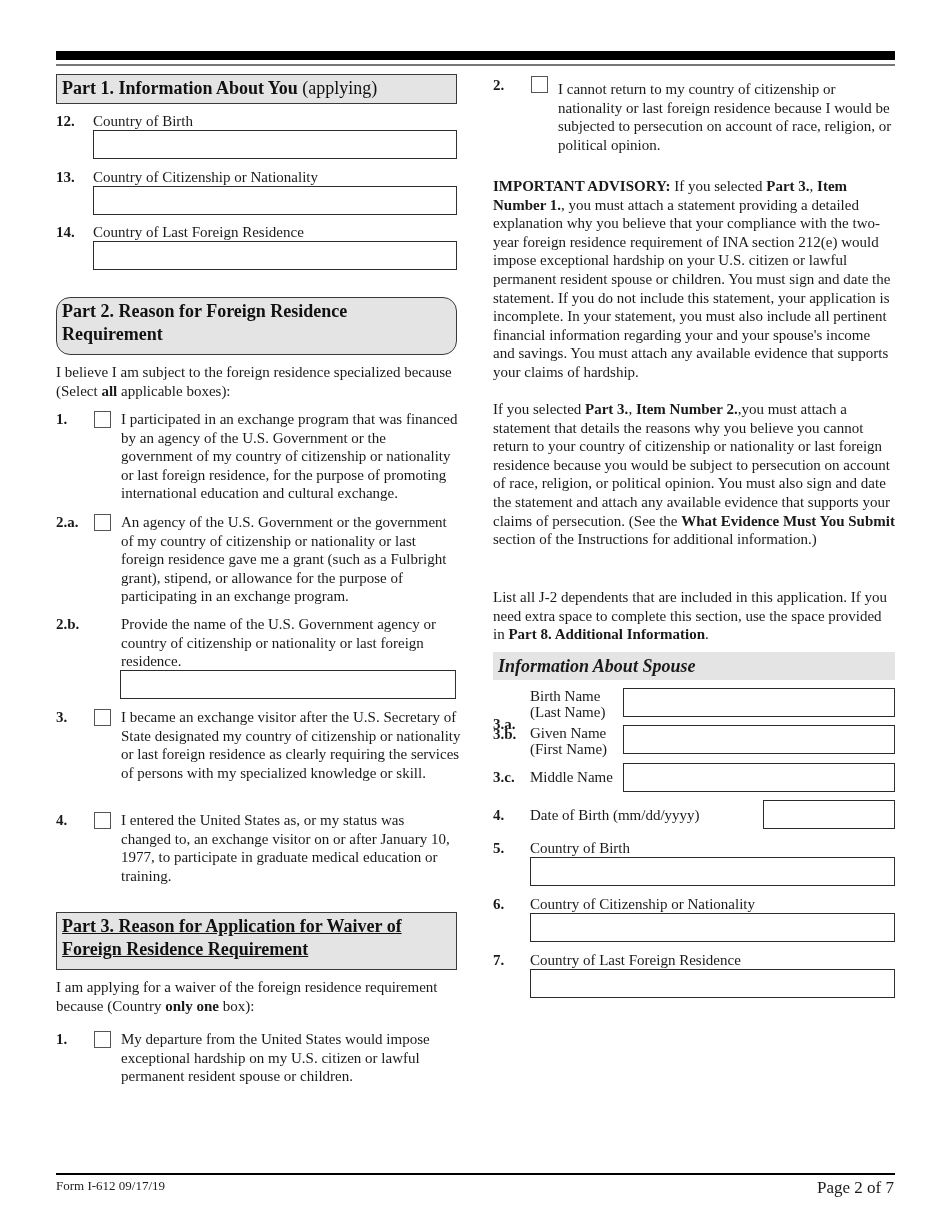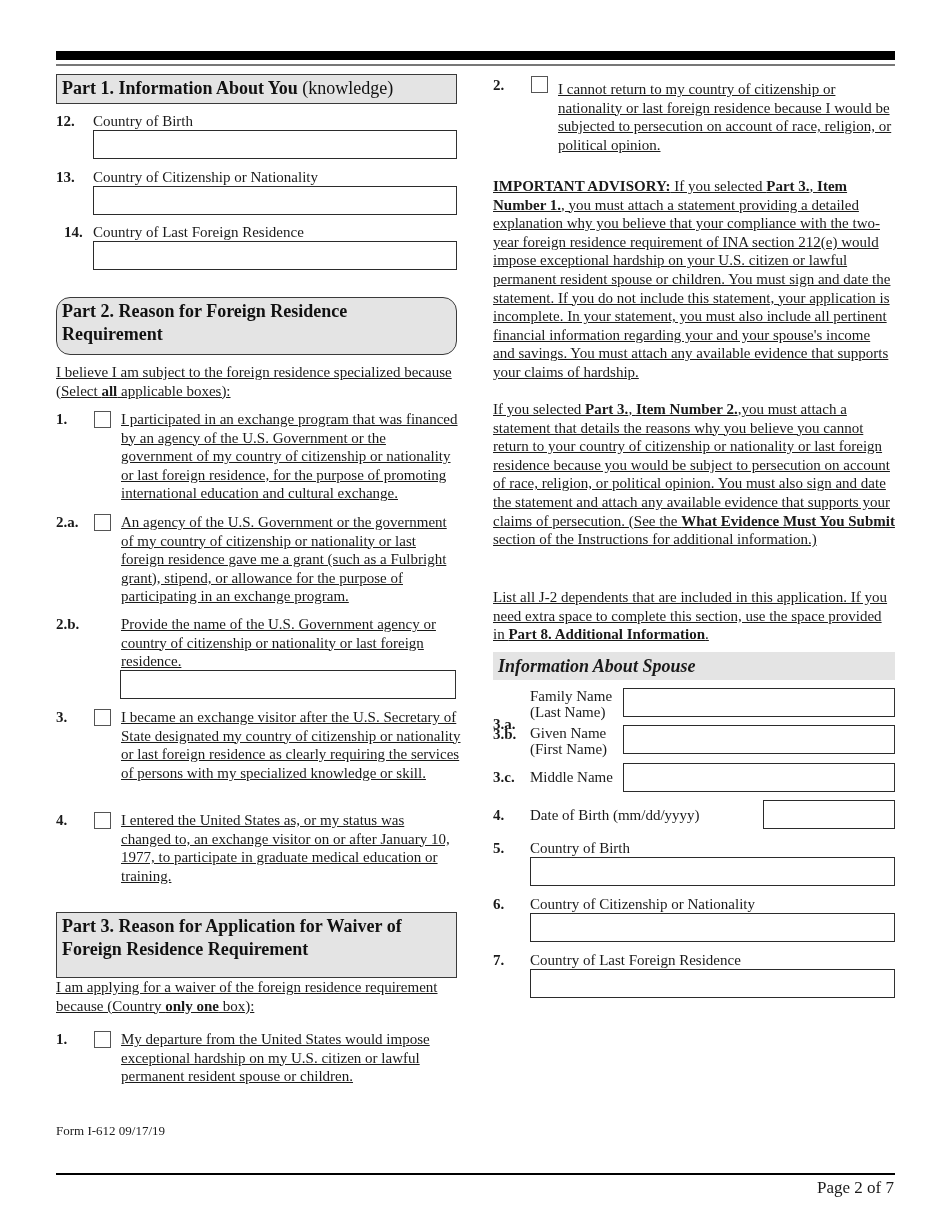--- a/index.html
+++ b/index.html
@@ -30,53 +30,53 @@
   .num { position: absolute; font-weight: bold; font-size: 15px; }
   .label { position: absolute; font-size: 15px; }
   .field {
     position: absolute; height: 29px;
     border: 1.5px solid #2b2b2b; border-right-color: #333; background: #fff;
   }
   .checkbox {
     position: absolute; width: 17px; height: 17px;
     border: 1px solid #555; background: #fff;
   }
-  .text { position: absolute; font-size: 15px; line-height: 18.6px; text-decoration: underline; }
+  .text { position: absolute; font-size: 15px; line-height: 18.6px; }
 
   .spouse-header {
     position: absolute; left: 0; width: 402px; top: 652px; height: 28px;
     background: #e4e4e4; padding: 2px 5px;
     font-size: 18px; font-weight: bold; font-style: italic; line-height: 24px;
   }
 
   .footer-line { position: absolute; left: 56px; width: 839px; top: 1173px; height: 2px; background: #000; }
-  .footer-left { position: absolute; left: 56px; top: 1122px; font-size: 13px; }
+  .footer-left { position: absolute; left: 56px; top: 1177px; font-size: 13px; }
   .footer-right { position: absolute; right: 56px; top: 1179px; font-size: 17px; }
 </style>
 </head>
 <body>
 
 <div class="topbar"></div>
 <div class="topline"></div>
 
 <div class="col col-left">
 
   <div class="part-header" style="top:74px;">
-    <b>Part 1.  Information About You</b><span> (knowledge)</span>
+    <b>Part 1.  Information About You</b><span> (applying)</span>
   </div>
 
   <span class="num" style="left:0; top:112px;">12.</span>
   <span class="label" style="left:37px; top:112px;">Country of Birth</span>
   <div class="field" style="left:37px; top:130px; width:364px;"></div>
 
   <span class="num" style="left:0; top:168px;">13.</span>
   <span class="label" style="left:37px; top:168px;">Country of Citizenship or Nationality</span>
   <div class="field" style="left:37px; top:186px; width:364px;"></div>
 
-  <span class="num" style="left:0; top:223px;margin-left:8px;">14.</span>
+  <span class="num" style="left:0; top:223px;">14.</span>
   <span class="label" style="left:37px; top:223px;">Country of Last Foreign Residence</span>
   <div class="field" style="left:37px; top:241px; width:364px;"></div>
 
   <div class="part-header" style="top:297px; height:58px;border-radius:14px;">
     <b>Part 2.  Reason for Foreign Residence</b><br>
     <b>Requirement</b>
   </div>
 
   <div class="text" style="left:0; top:363px; width:401px;">
     <span>I believe I am subject to the foreign residence specialized because (Select </span><b>all</b><span> applicable boxes):</span>
@@ -95,21 +95,21 @@
   <div class="field" style="left:64px; top:670px; width:336px;"></div>
 
   <span class="num" style="left:0; top:708px;">3.</span>
   <div class="checkbox" style="left:38px; top:709px;"></div>
   <div class="text" style="left:65px; top:708px; width:342px;">I became an exchange visitor after the U.S. Secretary of State designated my country of citizenship or nationality or last foreign residence as clearly requiring the services of persons with my specialized knowledge or skill.</div>
 
   <span class="num" style="left:0; top:811px;">4.</span>
   <div class="checkbox" style="left:38px; top:812px;"></div>
   <div class="text" style="left:65px; top:811px; width:330px;">I entered the United States as, or my status was changed to, an exchange visitor on or after January 10, 1977, to participate in graduate medical education or training.</div>
 
-  <div class="part-header" style="top:912px; height:66px;">
+  <div class="part-header" style="top:912px; height:58px;text-decoration:underline;">
     <b>Part 3.  Reason for Application for Waiver of</b><br>
     <b>Foreign Residence Requirement</b>
   </div>
 
   <div class="text" style="left:0; top:978px; width:401px;">
     <span>I am applying for a waiver of the foreign residence requirement because (Country </span><b>only one</b><span> box):</span>
   </div>
 
   <span class="num" style="left:0; top:1030px;">1.</span>
   <div class="checkbox" style="left:38px; top:1031px;"></div>
@@ -123,21 +123,21 @@
   <div class="text" style="left:65px; top:80px; width:337px;">I cannot return to my country of citizenship or nationality or last foreign residence because I would be subjected to persecution on account of race, religion, or political opinion.</div>
 
   <div class="text" id="adv-p1" style="left:0; top:177px; width:402px;"><b>IMPORTANT ADVISORY:</b><span>  If you selected </span><b>Part 3.</b><span>, </span><b>Item Number 1.</b><span>, you must attach a statement providing a detailed explanation why you believe that your compliance with the two-year foreign residence requirement of INA section 212(e) would impose exceptional hardship on your U.S. citizen or lawful permanent resident spouse or children.  You must sign and date the statement.  If you do not include this statement, your application is incomplete.  In your statement, you must also include all pertinent financial information regarding your and your spouse's income and savings.  You must attach any available evidence that supports your claims of hardship.</span></div>
   <div class="text" id="adv-p2" style="left:0; top:400px; width:402px;"><span>If you selected </span><b>Part 3.</b><span>, </span><b>Item Number 2.</b><span>,you must attach a statement that details the reasons why you believe you cannot return to your country of citizenship or nationality or last foreign residence because you would be subject to persecution on account of race, religion, or political opinion.  You must also sign and date the statement and attach any available evidence that supports your claims of persecution.  (See the </span><b>What Evidence Must You Submit</b><span> section of the Instructions for additional information.)</span></div>
   <div class="text" id="adv-p3" style="left:0; top:588px; width:402px;"><span>List all J-2 dependents that are included in this application.  If you need extra space to complete this section, use the space provided in </span><b>Part 8. Additional Information</b><span>.</span></div>
 
   <div class="spouse-header">Information About Spouse</div>
 
   <span class="num" style="left:0; top:704px;margin-top:11px;">3.a.</span>
   <div class="label" style="left:37px; top:688px; line-height:16px;">
-    <span>Family Name</span><br>
+    <span>Birth Name</span><br>
     <span>(Last Name)</span>
   </div>
   <div class="field" style="left:130px; top:688px; width:272px;"></div>
 
   <span class="num" style="left:0; top:725px;">3.b.</span>
   <div class="label" style="left:37px; top:725px; line-height:16px;">
     <span>Given Name</span><br>
     <span>(First Name)</span>
   </div>
   <div class="field" style="left:130px; top:725px; width:272px;"></div>

